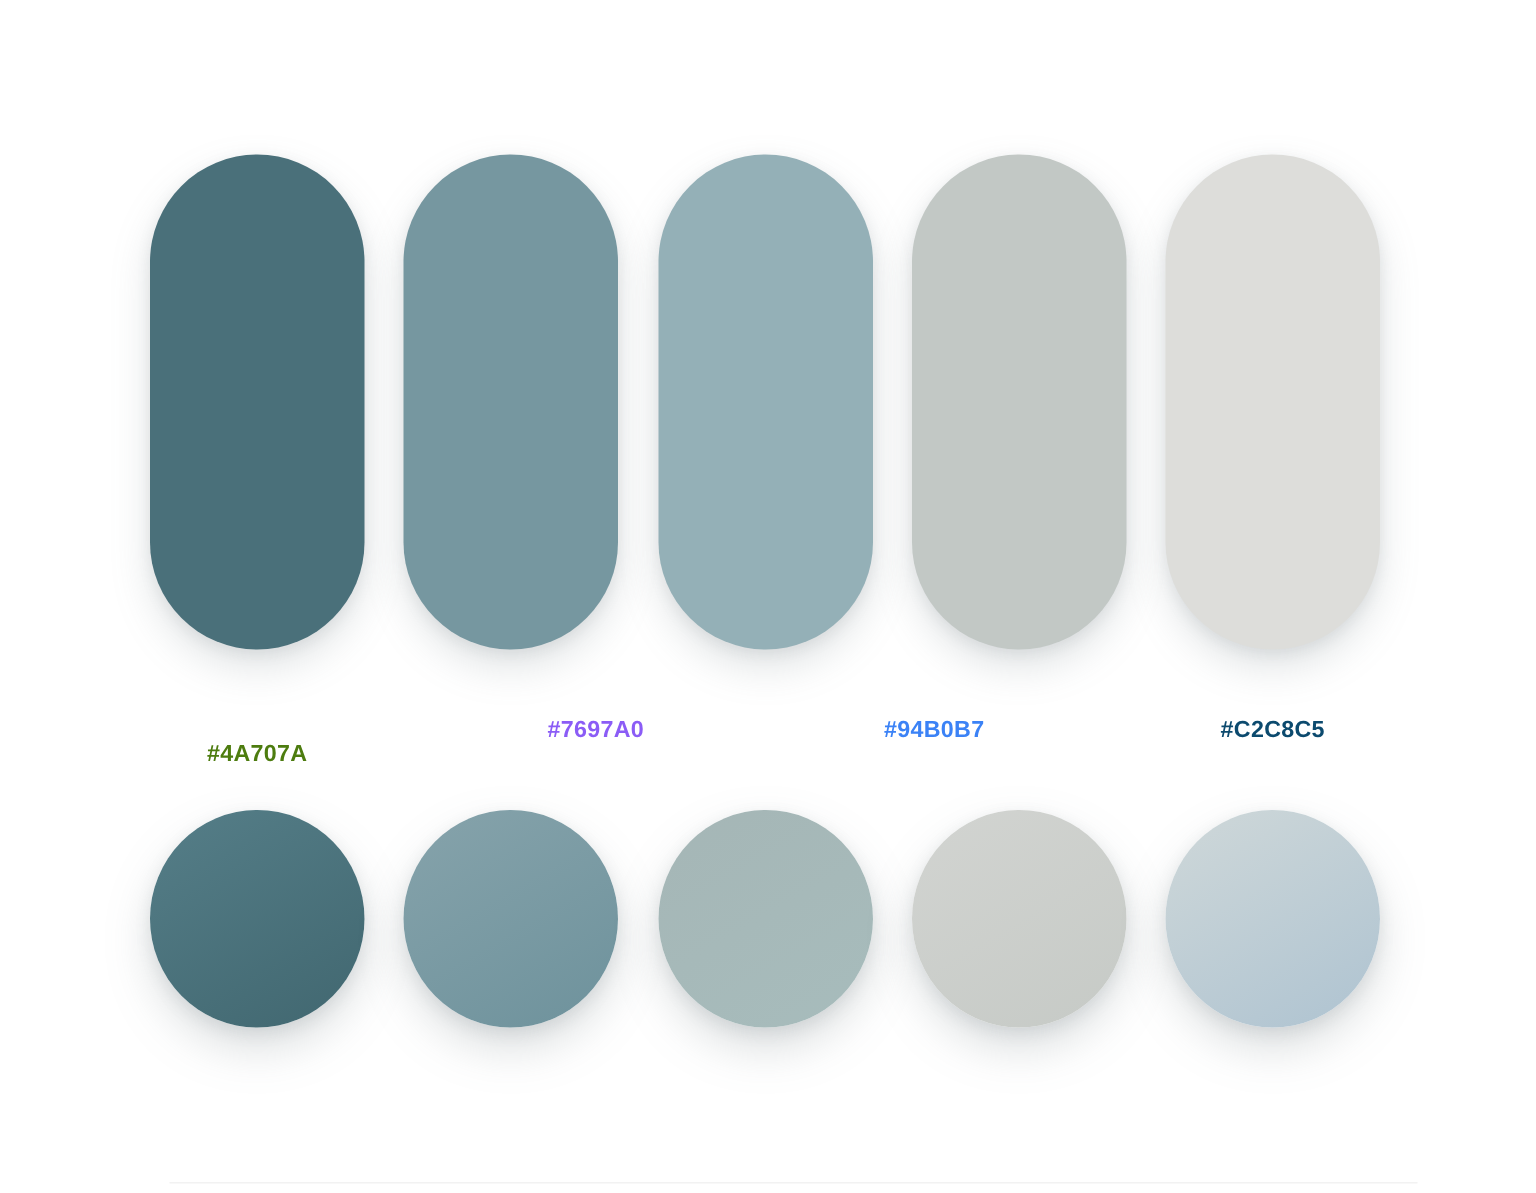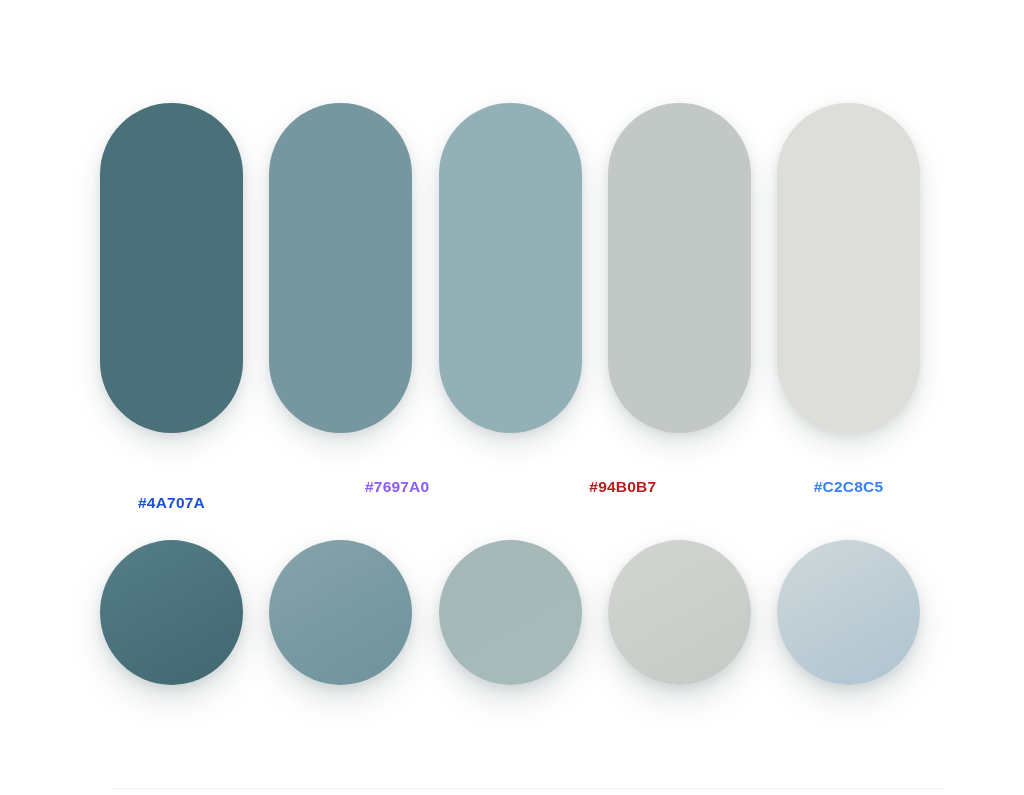--- a/index.html
+++ b/index.html
@@ -123,24 +123,24 @@
     </div>
     <div class="pill-cell">
       <div class="pill-swatch" style="background: rgb(194, 200, 197);"></div>
     </div>
     <div class="pill-cell">
       <div class="pill-swatch" style="background: rgb(221, 221, 218);"></div>
     </div>
   </div>
 
   <div class="label-row">
-    <div class="label-cell" style="color: #1d4ed8; margin-top: 32px;">#4A707A</div>
+    <div class="label-cell" style="color: #4d7c0f; margin-top: 32px;">#4A707A</div>
     <div class="label-cell" style="color: #8b5cf6;">#7697A0</div>
-    <div class="label-cell" style="color: #b91c1c;">#94B0B7</div>
-    <div class="label-cell" style="color: #3b82f6;">#C2C8C5</div>
+    <div class="label-cell" style="color: #3b82f6;">#94B0B7</div>
+    <div class="label-cell" style="color: #0c4a6e;">#C2C8C5</div>
   </div>
 
   <div class="circle-row">
     <div class="circle-cell">
       <div class="circle-swatch" style="background: linear-gradient(150deg, rgb(85, 126, 136) 0%, rgb(65, 103, 112) 100%);"></div>
     </div>
     <div class="circle-cell">
       <div class="circle-swatch" style="background: linear-gradient(150deg, rgb(134, 163, 171) 0%, rgb(110, 146, 156) 100%);"></div>
     </div>
     <div class="circle-cell">

